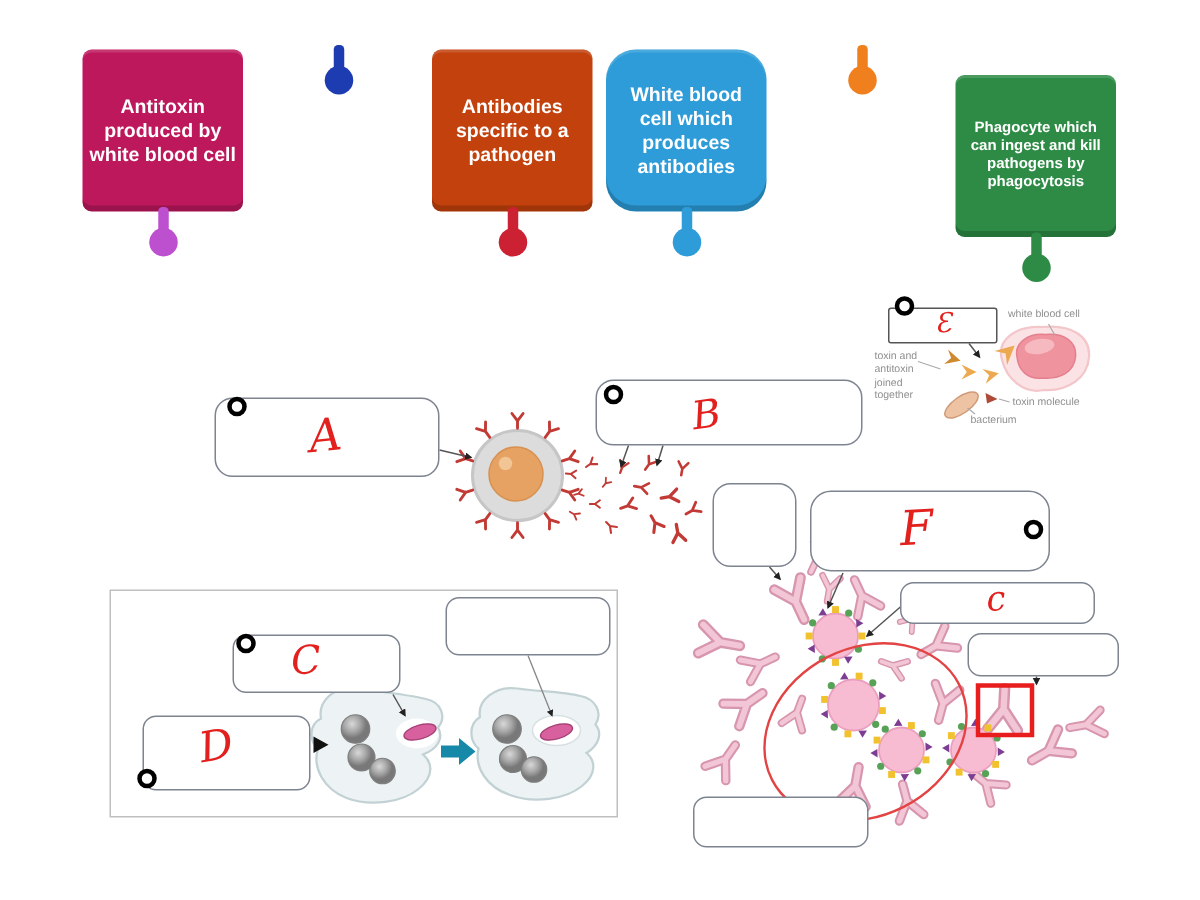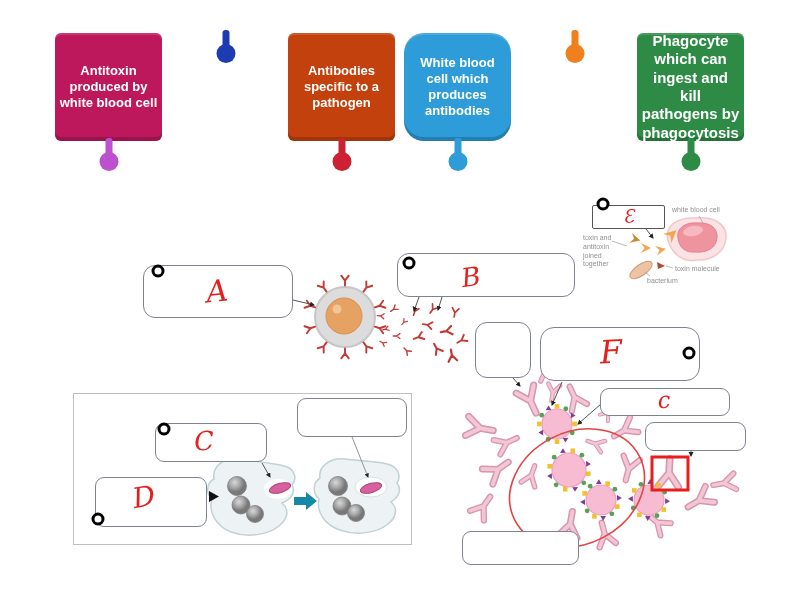--- a/index.html
+++ b/index.html
@@ -3,21 +3,21 @@
 <meta charset="utf-8">
 <style>
   html,body{margin:0;padding:0;background:#fff;}
   .stage{position:relative;width:800px;height:600px;background:#fff;overflow:hidden;
          font-family:"Liberation Sans",sans-serif;}
   
   .tile{position:absolute;top:33px;width:107px;}
   .tile-body{height:108px;border-radius:6px;display:flex;align-items:center;justify-content:center;
     text-align:center;color:#fff;font-weight:bold;font-size:13px;line-height:1.22;padding:4px;
     box-sizing:border-box;box-shadow:inset 0 -4px 0 rgba(0,0,0,.18), inset 0 2px 0 rgba(255,255,255,.14);}
-  .tile-body.small{font-size:15px;}
+  .tile-body.small{font-size:10px;margin-top:17px;}
   .pin{position:relative;height:36px;}
   .pin-stem{position:absolute;left:50%;transform:translateX(-50%);top:-3px;width:7px;height:18px;border-radius:3px;}
   .pin-ball{position:absolute;left:50%;transform:translateX(-50%);top:11px;width:19px;height:19px;border-radius:50%;}
   
   .lbox{position:absolute;background:#fff;border:1.6px solid #7d8490;border-radius:12px;box-sizing:border-box;z-index:2;}
   .lbox.sq{border-radius:2px;border:1.2px solid #555;}
   .panel{position:absolute;left:73px;top:393px;width:339px;height:152px;border:1.2px solid #bfbfbf;
          background:#fff;box-sizing:border-box;z-index:0;}
   .marker{position:absolute;width:7px;height:7px;border:3.6px solid #000;border-radius:50%;
           background:#fff;transform:translate(-50%,-50%);z-index:4;}

